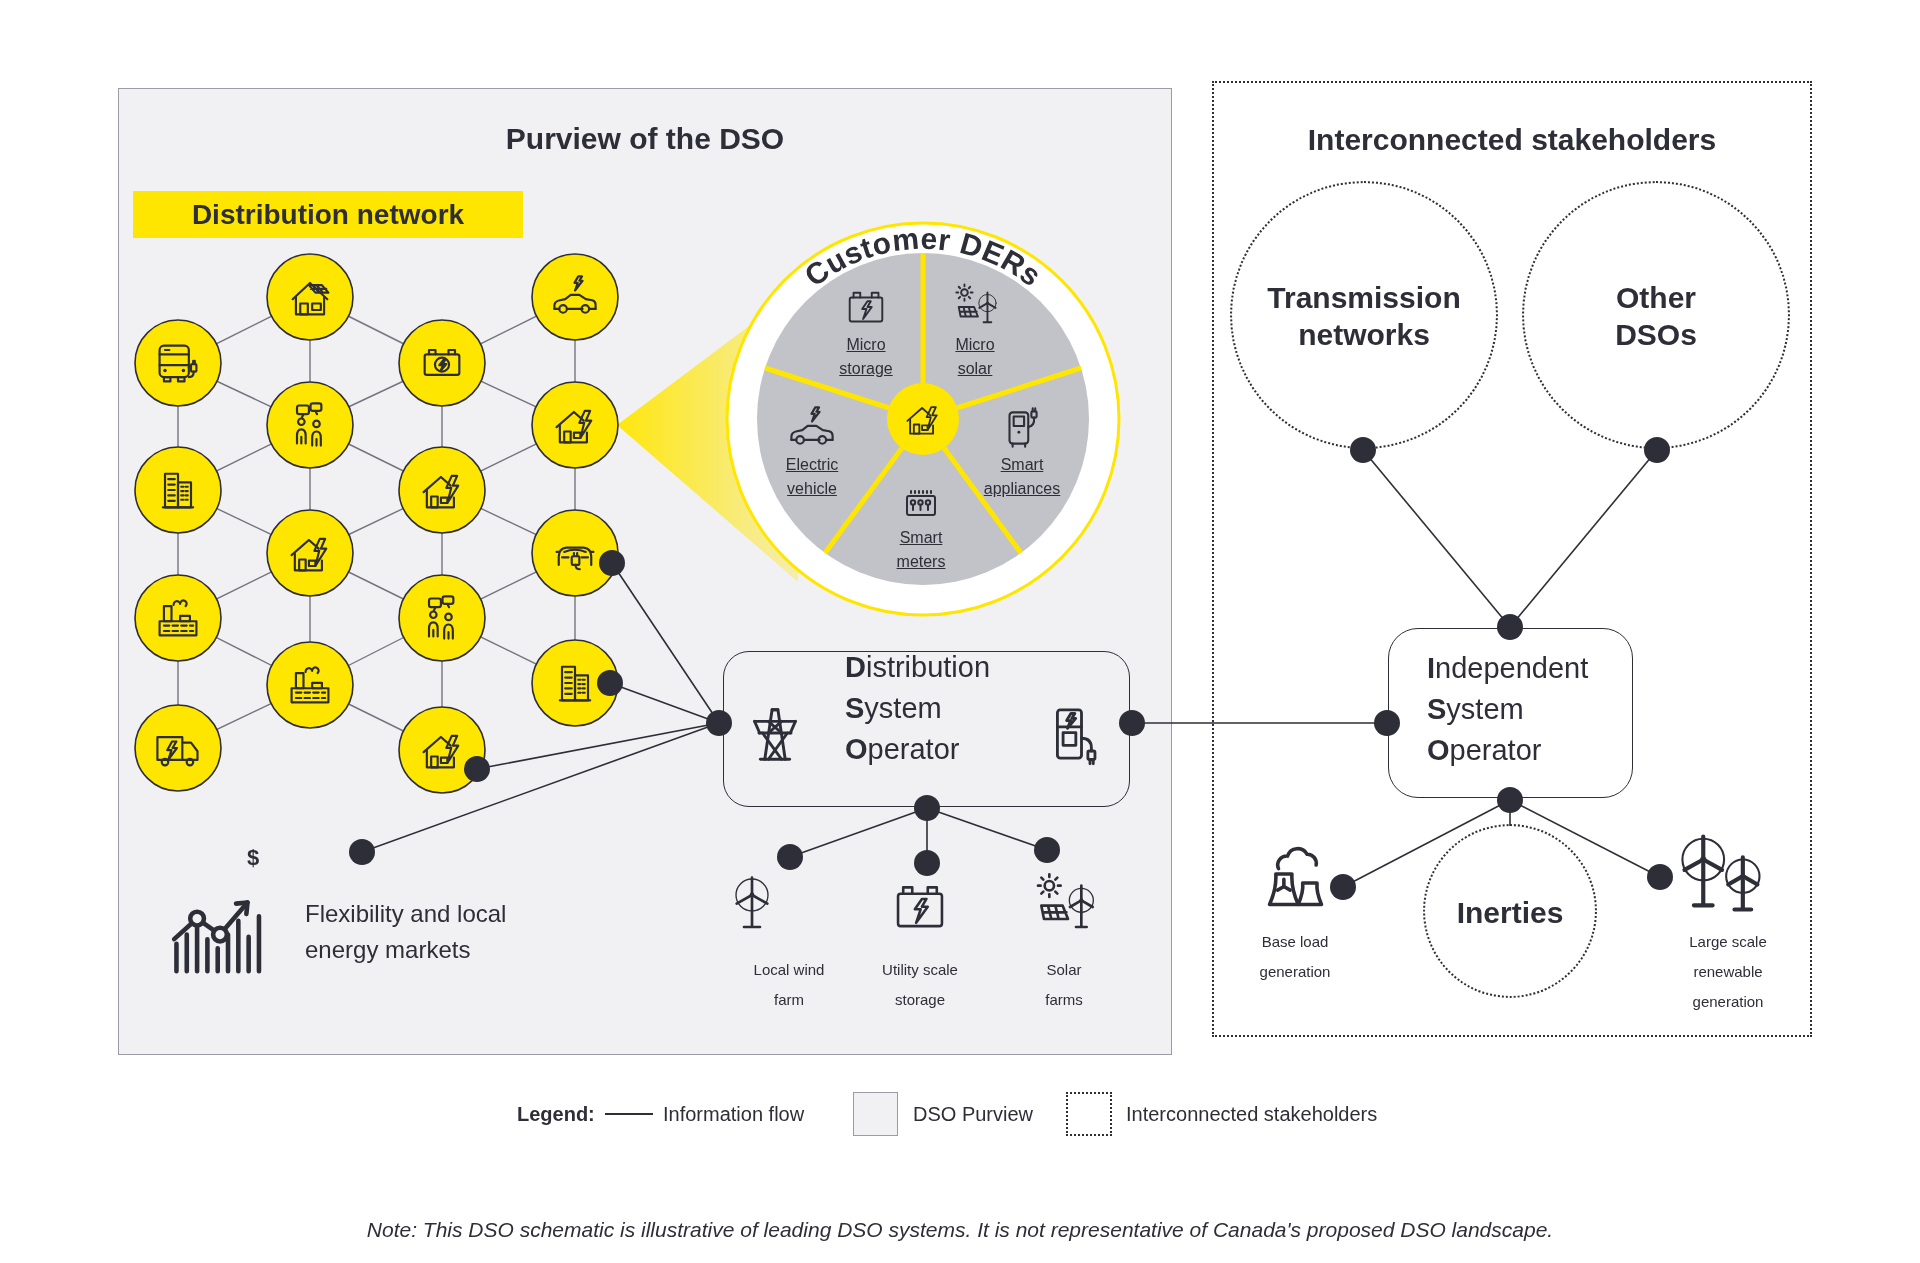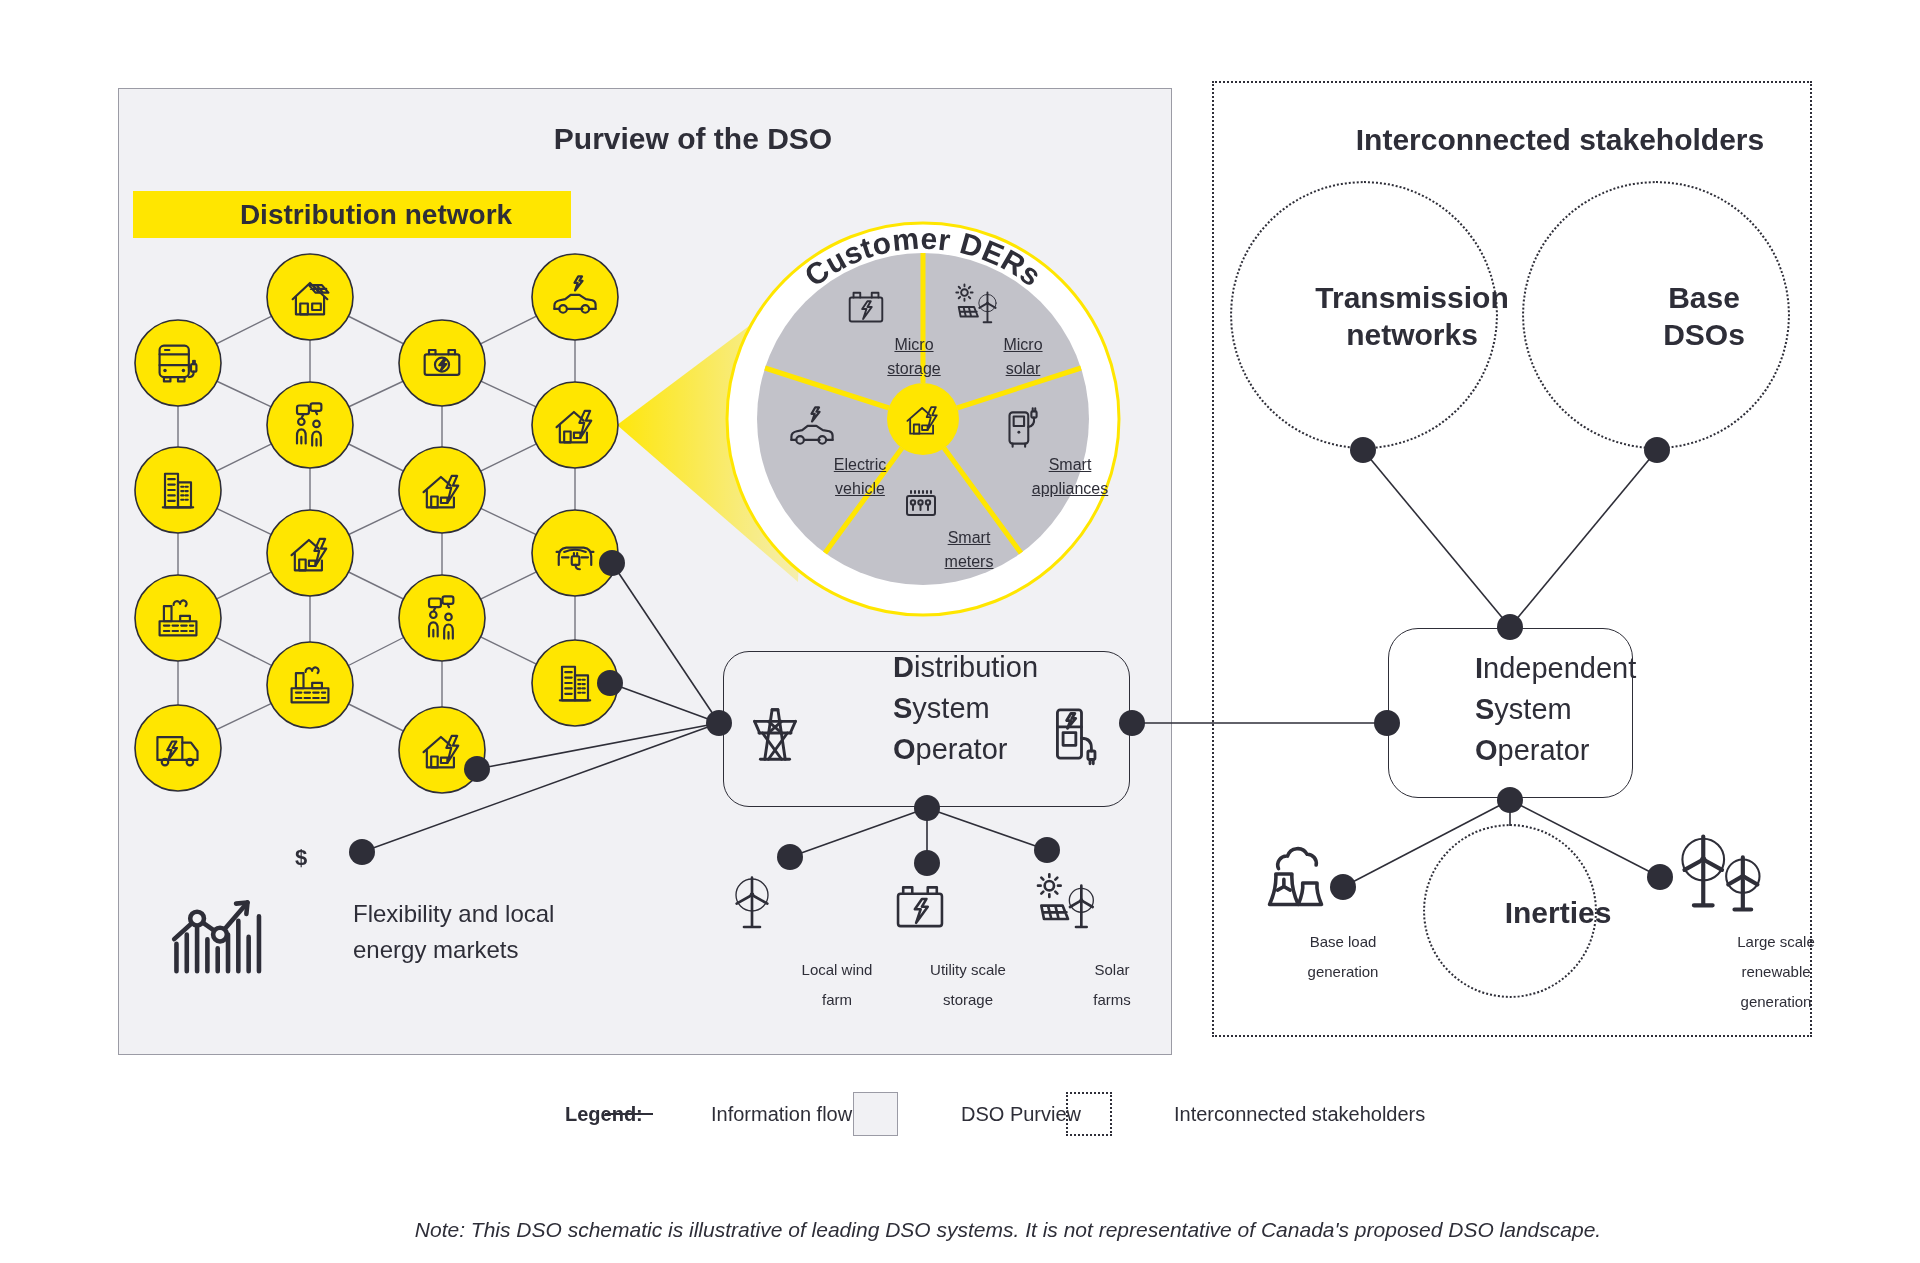--- a/index.html
+++ b/index.html
@@ -12,22 +12,22 @@
   .panel{position:absolute;box-sizing:border-box;}
   #purview-panel{left:118px;top:88px;width:1054px;height:967px;background:var(--panel-bg);border:1px solid var(--border-gray);}
   #stakeholders-panel{left:1212px;top:81px;width:600px;height:956px;border:2px dotted var(--dark);background:#fff;}
   #dso-box{position:absolute;left:723px;top:651px;width:407px;height:156px;background:var(--panel-bg);border:1.6px solid var(--dark);border-radius:26px;box-sizing:border-box;}
   #iso-box{position:absolute;left:1388px;top:628px;width:245px;height:170px;background:#fff;border:1.6px solid var(--dark);border-radius:30px;box-sizing:border-box;}
   .dotted-circle{position:absolute;border:2.4px dotted var(--dark);border-radius:50%;box-sizing:border-box;background:#fff;}
   #transmission-circle{left:1230px;top:181px;width:268px;height:268px;}
   #other-dsos-circle{left:1522px;top:181px;width:268px;height:268px;}
   #inerties-circle{left:1423px;top:824px;width:174px;height:174px;background:transparent;}
   #banner{position:absolute;left:133px;top:191px;width:390px;height:47px;background:var(--yellow);
-          display:flex;align-items:center;justify-content:center;font-weight:bold;font-size:28px;padding-left:48px;}
-  .lbl{position:absolute;color:var(--dark);white-space:nowrap;margin-left:48px;}
+          display:flex;align-items:center;justify-content:center;font-weight:bold;font-size:28px;}
+  .lbl{position:absolute;color:var(--dark);white-space:nowrap;}
   .c{transform:translateX(-50%);text-align:center;}
   .t-title{font-size:30px;font-weight:bold;}
   .t-circle{font-size:30px;font-weight:bold;line-height:37px;}
   .t-sub{font-size:15px;line-height:30px;}
   .t-seg{font-size:16px;line-height:24px;text-decoration:underline;}
   .t-box{font-size:29px;line-height:41px;}
   .t-box b{font-weight:bold;}
   .t-legend{font-size:20px;}
   #purview-title{left:118px;width:1054px;top:122px;text-align:center;}
   #stakeholders-title{left:1212px;width:600px;top:123px;text-align:center;}
@@ -416,21 +416,21 @@
     <div class="lbl t-sub" style="left:305px;top:896px;font-size:24px;line-height:36px;">
       <div>Flexibility and local</div>
         <div>energy markets</div>
       </div>
 
     <div class="lbl t-circle c" style="left:1364px;top:279px;">
       <div>Transmission</div>
         <div>networks</div>
       </div>
     <div class="lbl t-circle c" style="left:1656px;top:279px;">
-      <div>Base</div>
+      <div>Other</div>
         <div>DSOs</div>
       </div>
     <div class="lbl t-circle c" style="left:1510px;top:894px;">Inerties</div>
     <div class="lbl t-sub c" style="left:1295px;top:927px;">
       <div>Base load</div>
         <div>generation</div>
       </div>
     <div class="lbl t-sub c" style="left:1728px;top:927px;">
       <div>Large scale</div>
         <div>renewable</div>

